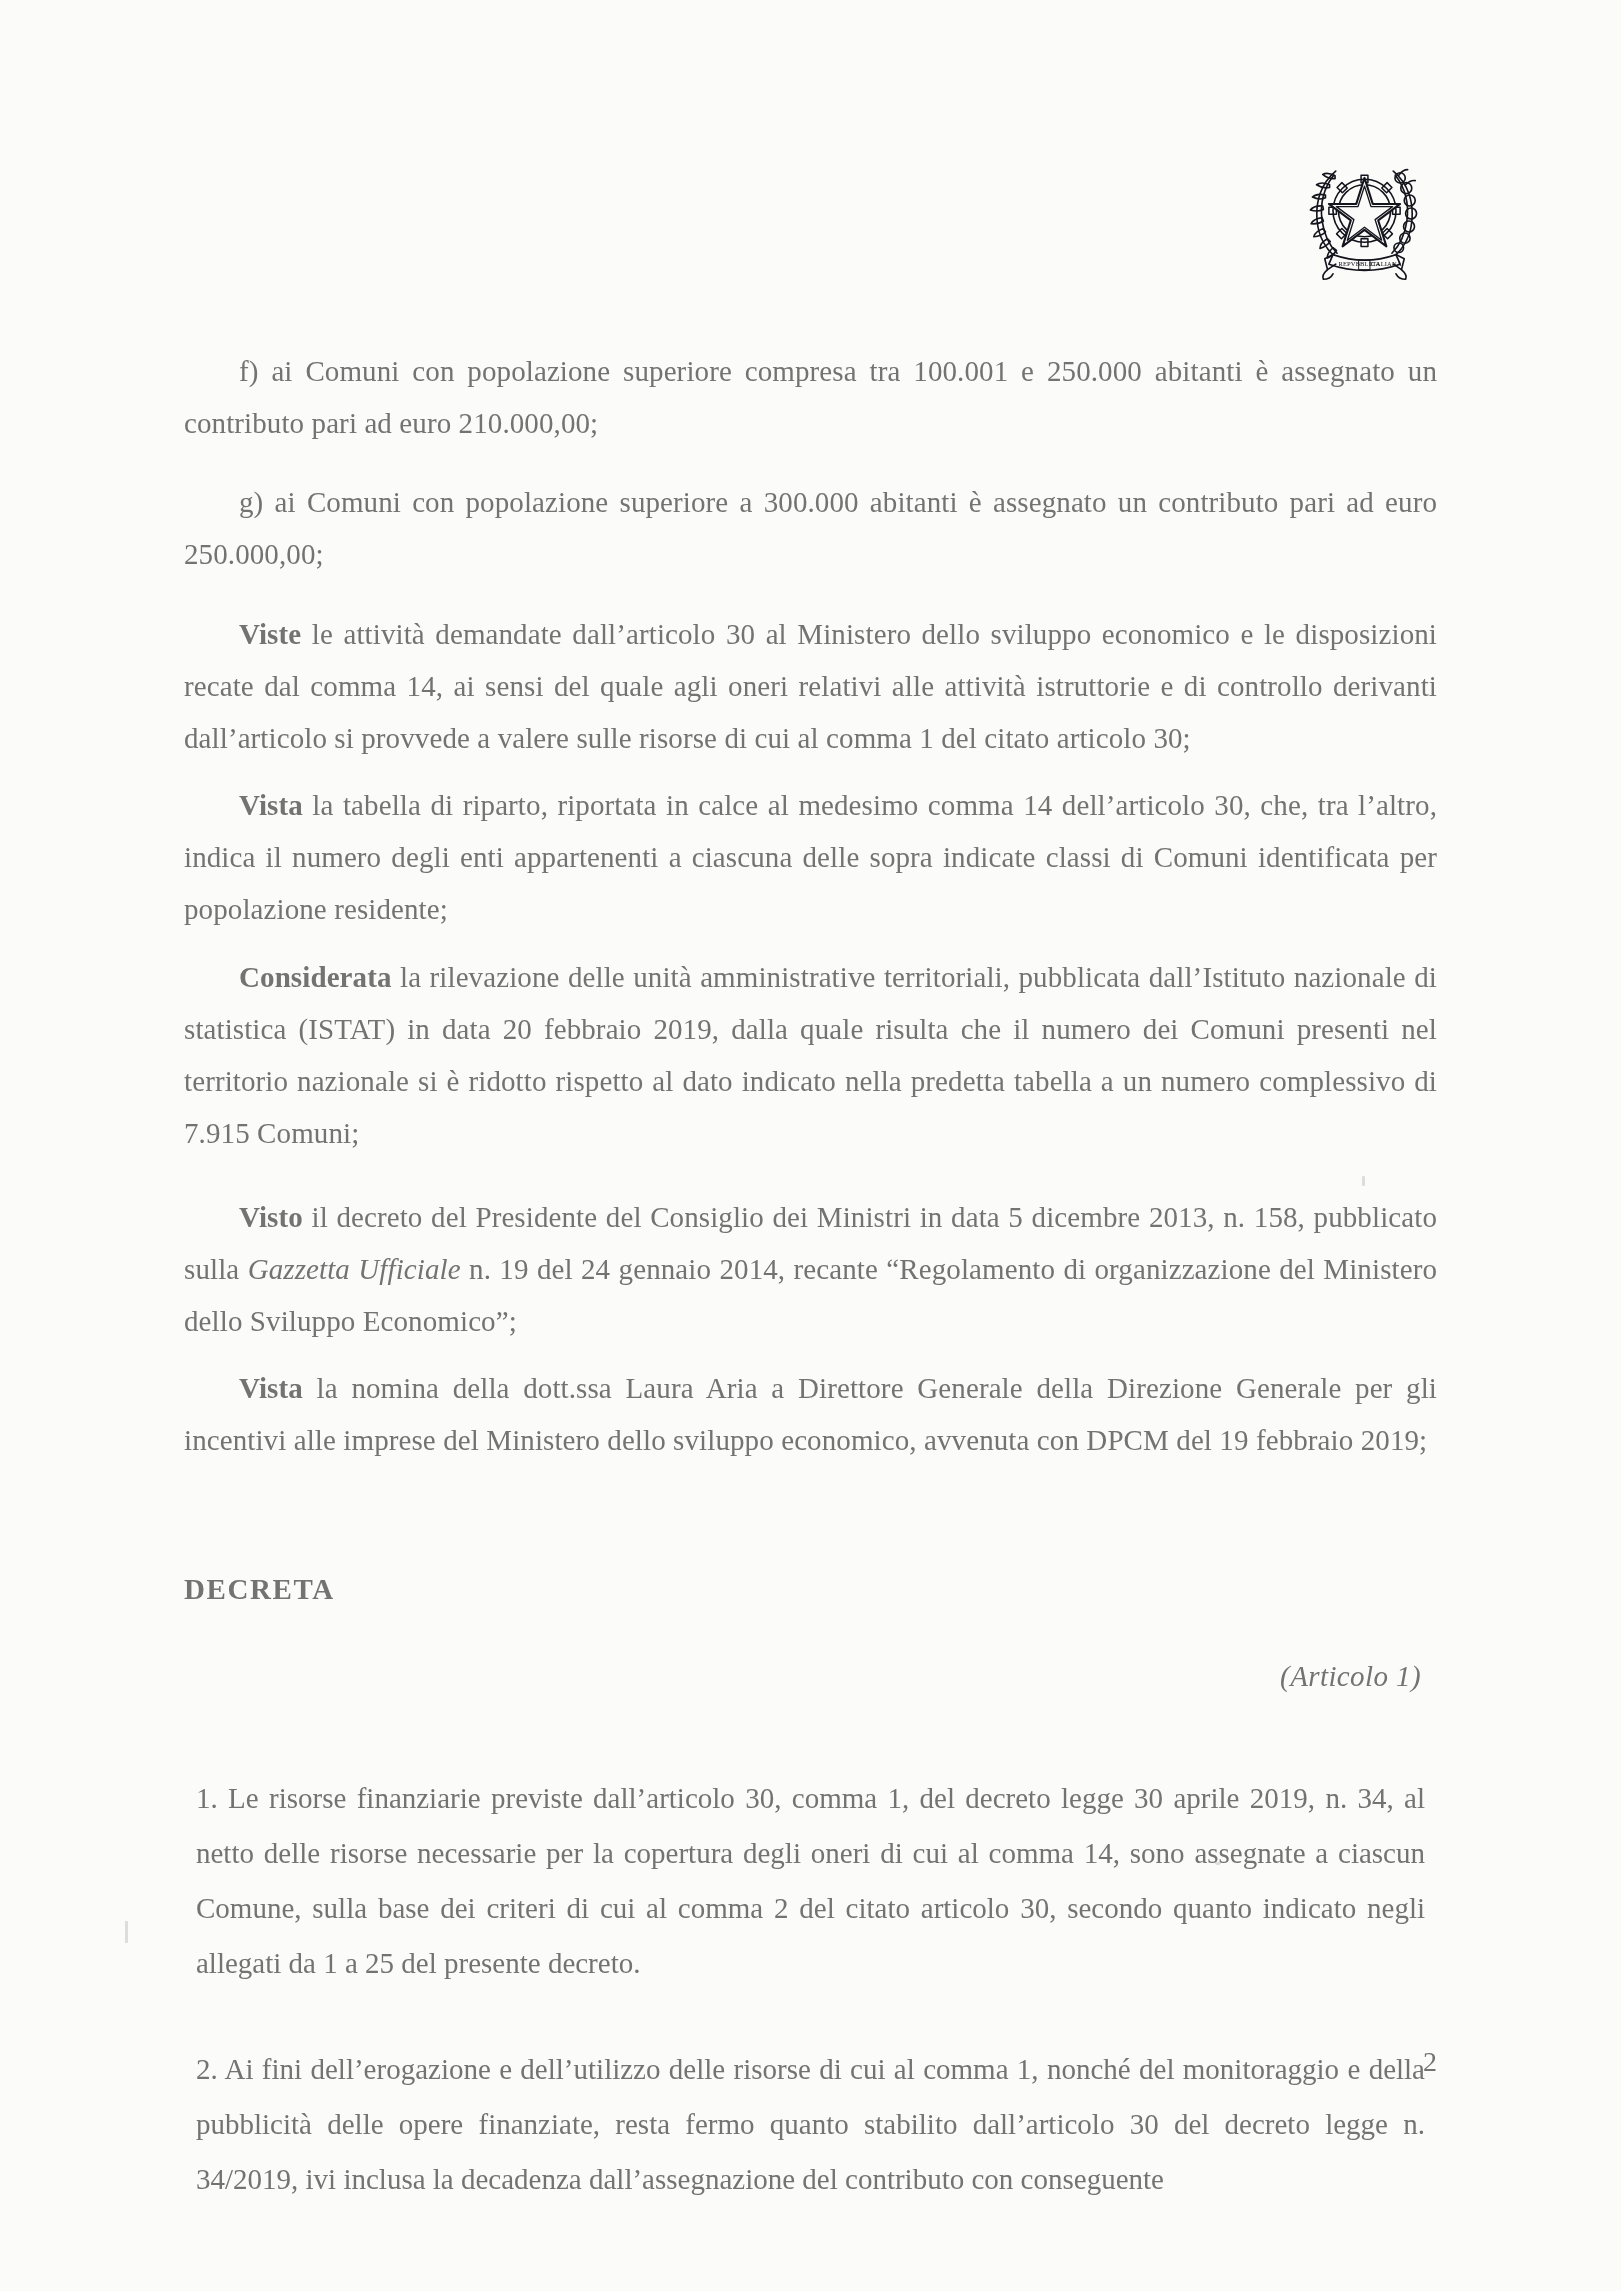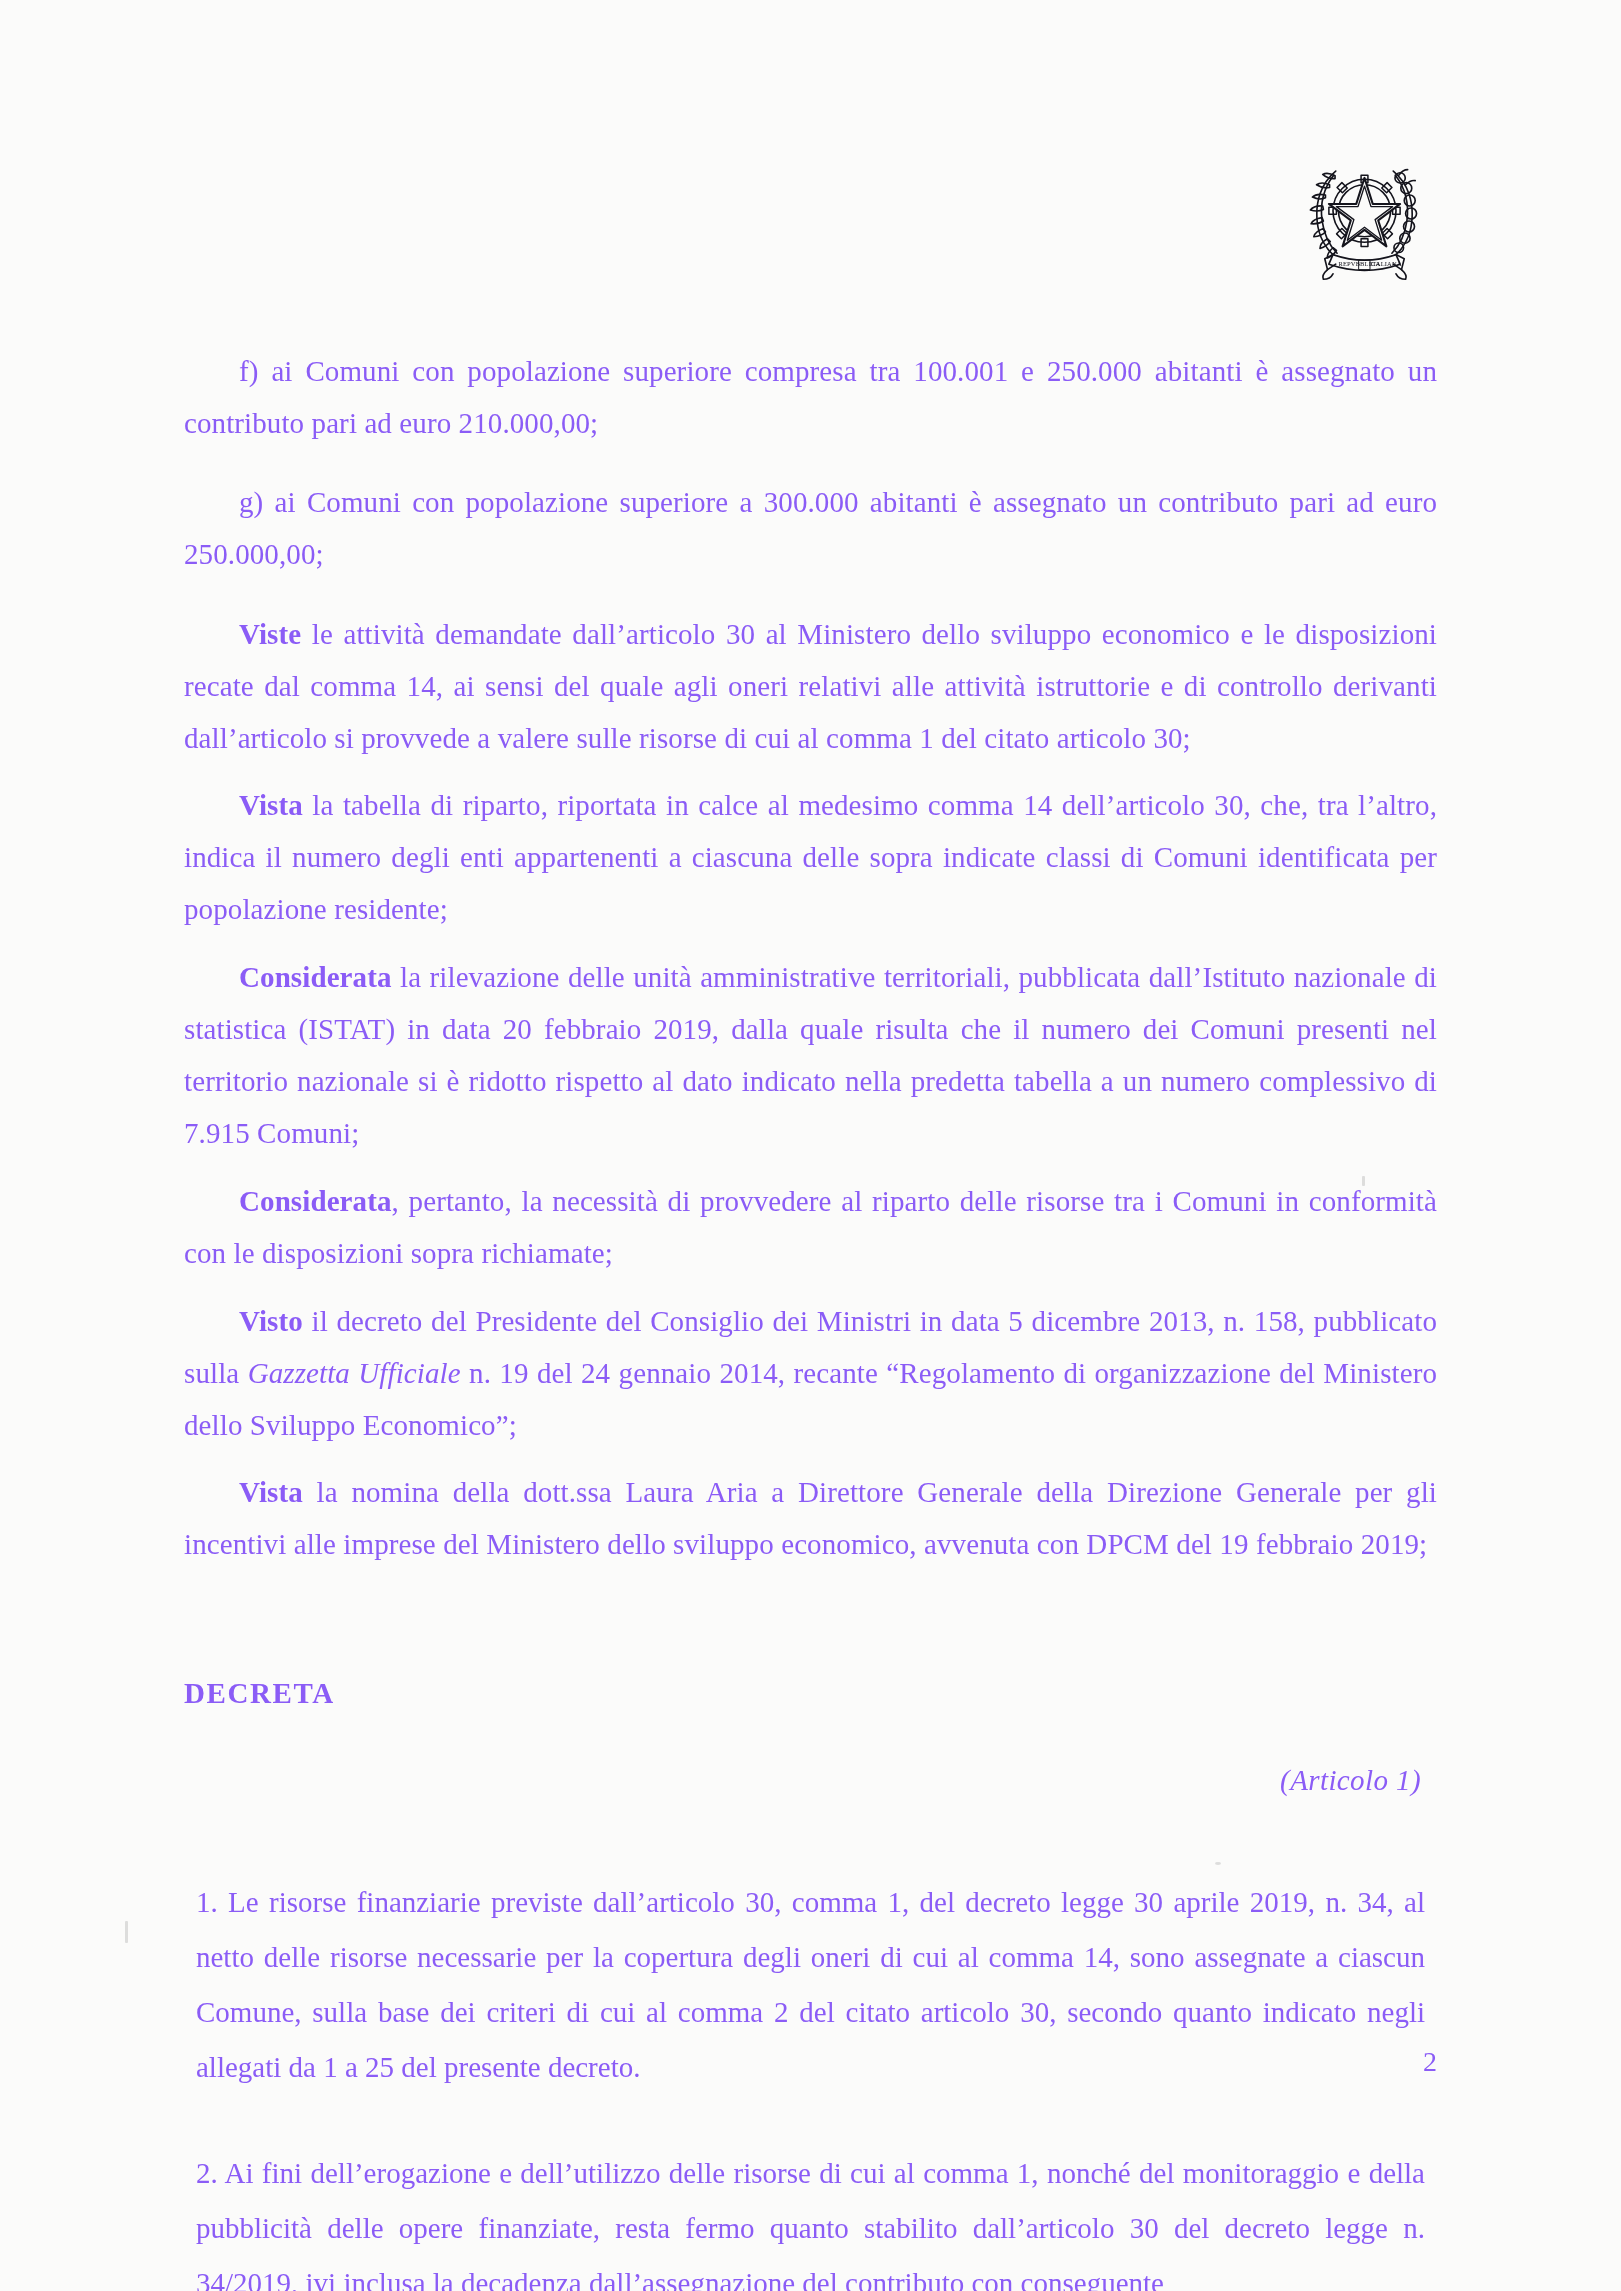--- a/index.html
+++ b/index.html
@@ -8,21 +8,21 @@
     padding: 0;
     background: #ffffff;
   }
   .page {
     position: relative;
     width: 1621px;
     height: 2292px;
     background: #fbfbfa;
     overflow: hidden;
     font-family: "Liberation Serif", "DejaVu Serif", serif;
-    color: #8b5cf6;
+    color: #737373;
     box-sizing: border-box;
   }
 
   
   .emblem-wrap {
     position: absolute;
     top: 145px;
     left: 1296px;
     width: 137px;
     height: 137px;
@@ -180,21 +180,20 @@
     <div class="gap-sm"></div>
 
     <p class="para indent"><b class="lead">Vista</b><span> la tabella di riparto, riportata in calce al medesimo comma 14 dell’articolo 30, che, tra l’altro, indica il numero degli enti appartenenti a ciascuna delle sopra indicate classi di Comuni identificata per popolazione residente;</span></p>
 
     <div class="gap-sm"></div>
 
     <p class="para indent"><b class="lead">Considerata</b><span> la rilevazione delle unità amministrative territoriali, pubblicata dall’Istituto nazionale di statistica (ISTAT) in data 20 febbraio 2019, dalla quale risulta che il numero dei Comuni presenti nel territorio nazionale si è ridotto rispetto al dato indicato nella predetta tabella a un numero complessivo di 7.915 Comuni;</span></p>
 
     <div class="gap-sm"></div>
 
-    <p class="para indent"><b class="lead">Considerata</b><span>, pertanto, la necessità di provvedere al riparto delle risorse tra i Comuni in conformità con le disposizioni sopra richiamate;</span></p>
 
     <div class="gap-sm"></div>
 
     <p class="para indent"><b class="lead">Visto</b><span> il decreto del Presidente del Consiglio dei Ministri in data 5 dicembre 2013, n. 158, pubblicato sulla </span><i class="it">Gazzetta Ufficiale</i><span> n. 19 del 24 gennaio 2014, recante “Regolamento di organizzazione del Ministero dello Sviluppo Economico”;</span></p>
 
     <div class="gap-sm"></div>
 
     <p class="para indent"><b class="lead">Vista</b><span> la nomina della dott.ssa Laura Aria a Direttore Generale della Direzione Generale per gli incentivi alle imprese del Ministero dello sviluppo economico, avvenuta con DPCM del 19 febbraio 2019;</span></p>
 
     <div class="gap-xl"></div>

